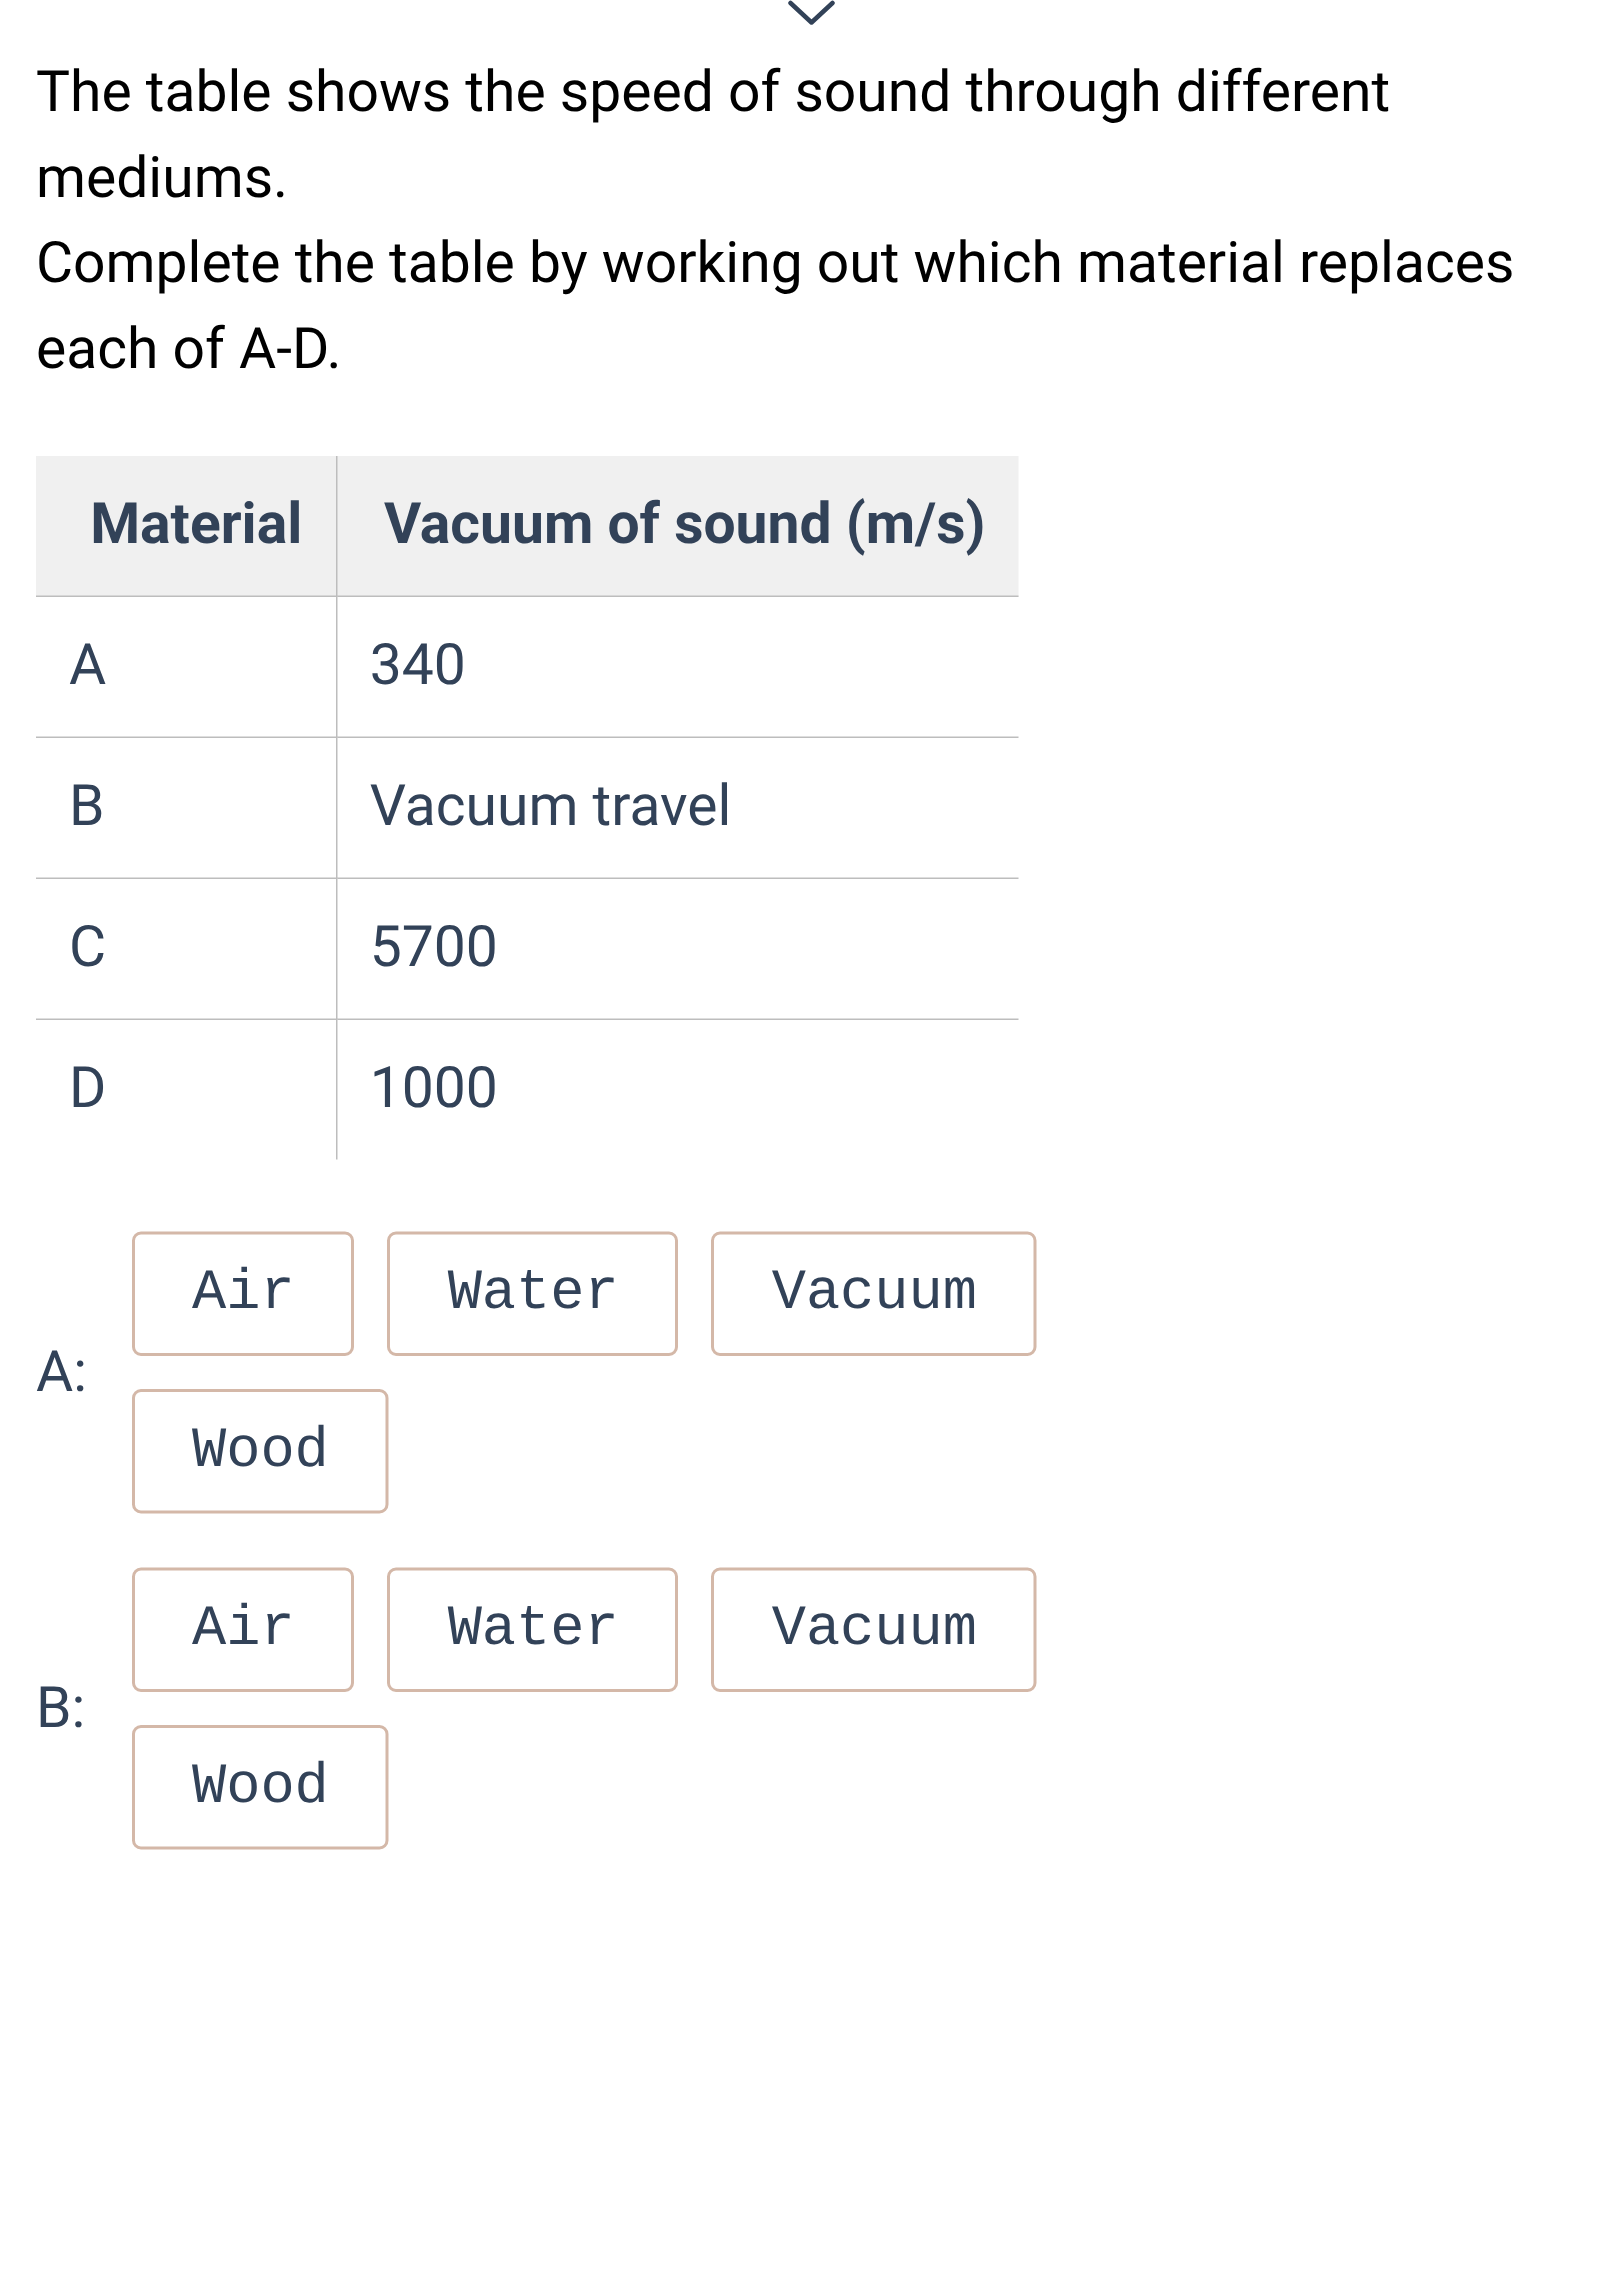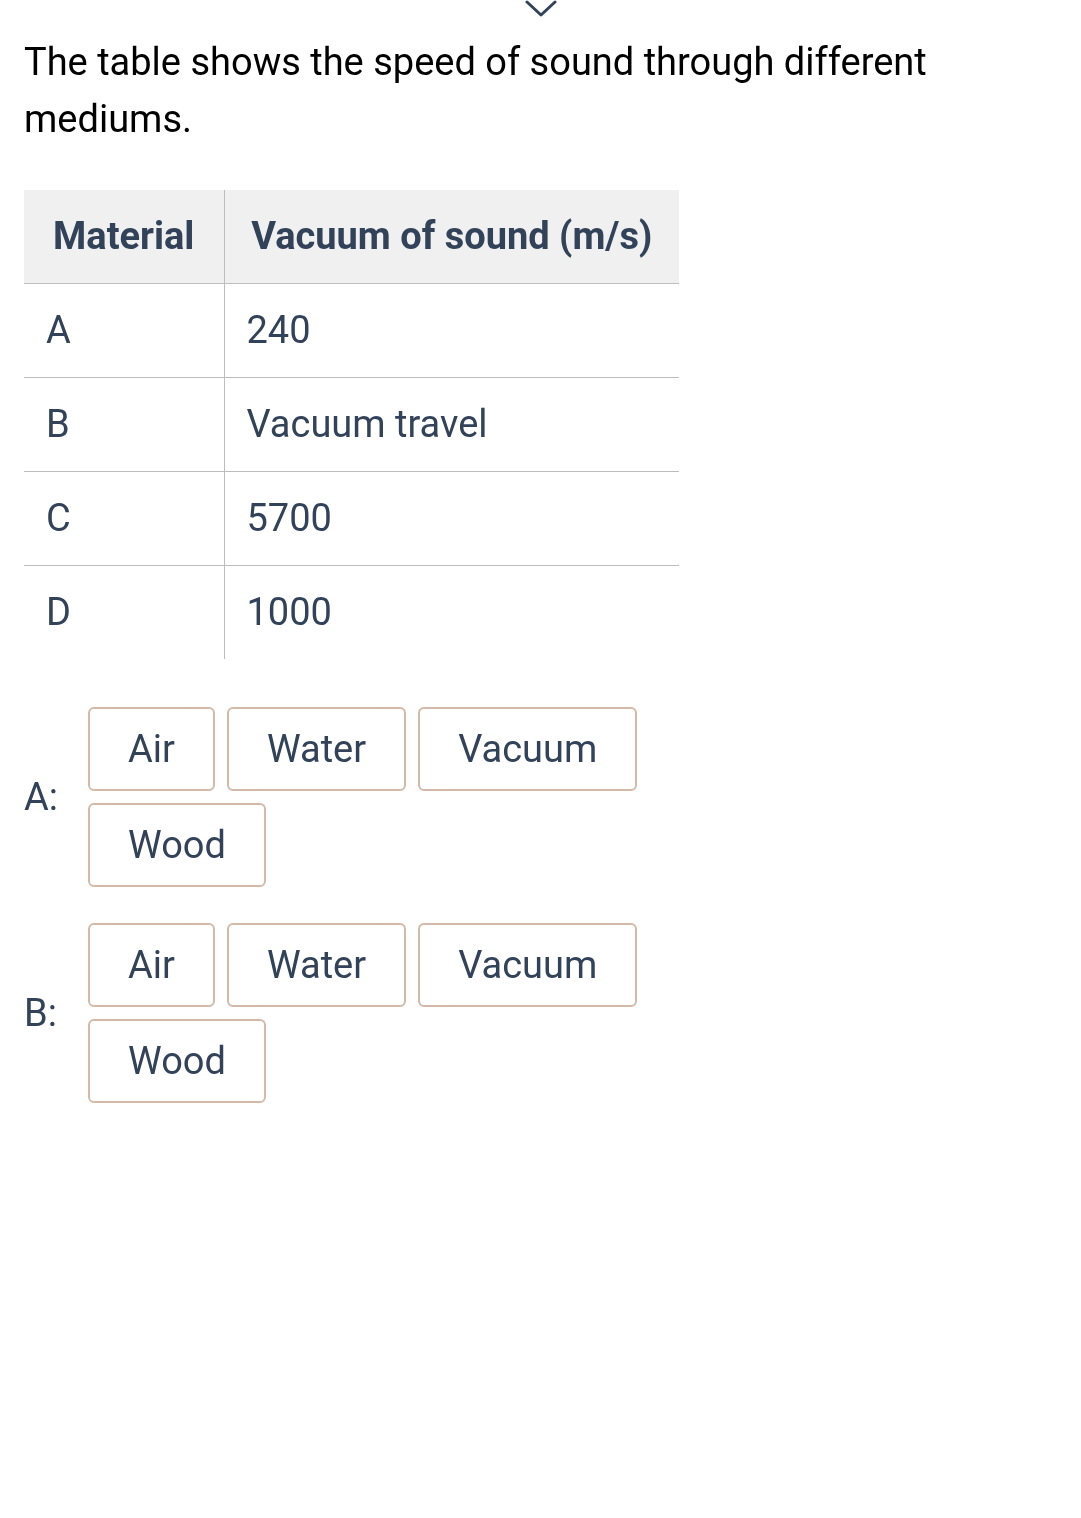--- a/index.html
+++ b/index.html
@@ -31,21 +31,21 @@
     font-weight: 400;
   }
   table.data-table {
     margin: 12px 0 30px 24px;
     border-collapse: collapse;
     width: 655px;
   }
   table.data-table th {
     background: #f0f0f0;
     font-weight: 700;
-    text-align: center;
+    text-align: right;
     padding: 18px 22px;
     border-bottom: 1px solid #bdbdbd;
     color: #324258;
     font-size: 38px;
   }
   table.data-table th:first-child {
     border-right: 1px solid #bdbdbd;
   }
   table.data-table td {
     padding: 18px 22px;
@@ -71,22 +71,23 @@
   }
   .answer-label {
     width: 44px;
     font-size: 38px;
     color: #324258;
     flex-shrink: 0;
   }
   .options-wrap {
     display: flex;
     flex-wrap: wrap;
-    gap: 12px;
+    gap: 22px;
     max-width: 720px;
+    font-family: Liberation Mono, monospace;
   }
   .option-btn {
     border: 2px solid #d4b8a8;
     background: #ffffff;
     color: #324258;
     font-size: 38px;
     padding: 18px 38px;
     border-radius: 6px;
     cursor: pointer;
     font-family: inherit;
@@ -97,33 +98,34 @@
 <body>
 
 <div class="chevron-down">
   <svg viewBox="0 0 32 18" fill="none" stroke="#324258" stroke-width="3" stroke-linecap="round" stroke-linejoin="round">
     <polyline points="2,2 16,15 30,2"></polyline>
   </svg>
 </div>
 
 <div class="question-text">
   <span>The table shows the speed of sound through different mediums.</span><br>
+  <span>Complete the table by working out which material replaces each of A-D.</span>
 </div>
 
 <table class="data-table">
   <thead>
     <tr>
       <th>Material</th>
       <th>Vacuum of sound (m/s)</th>
     </tr>
   </thead>
   <tbody>
     <tr>
       <td>A</td>
-      <td>240</td>
+      <td>340</td>
     </tr>
     <tr>
       <td>B</td>
       <td>Vacuum travel</td>
     </tr>
     <tr>
       <td>C</td>
       <td>5700</td>
     </tr>
     <tr>

